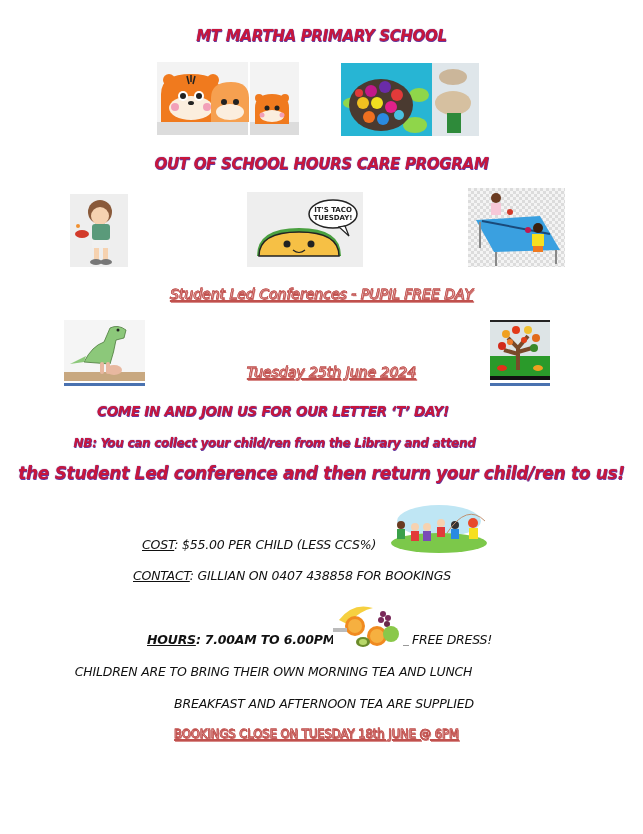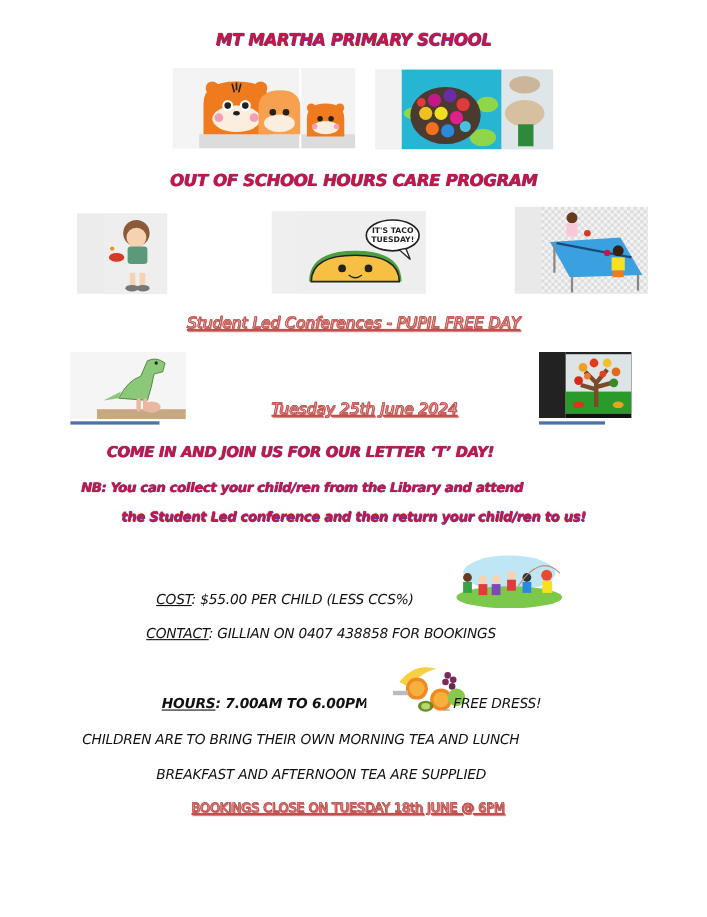--- a/index.html
+++ b/index.html
@@ -19,21 +19,21 @@
       text-decoration: underline; text-decoration-color: #c0504d; text-decoration-thickness: 2px;
       font-family: "DejaVu Sans", "Liberation Sans", sans-serif;
       white-space: nowrap;
     }
     .body-text {
       color: #111111; font-style: italic; font-size: 12.5px;
       font-family: "DejaVu Sans", "Liberation Sans", sans-serif;
       white-space: nowrap; letter-spacing: -0.2px;
     }
     .u { text-decoration: underline; }
-    .pic { position: absolute; overflow: hidden; background: #f2f2f2; padding-left: 24px; }
+    .pic { position: absolute; overflow: hidden; background: #f2f2f2; }
     .pic svg { width: 100%; height: 100%; display: block; }
     .blue-line { position: absolute; height: 3px; background: #4a72b0; }
   </style>
 </head>
 <body>
 
 <div class="abs title-red" style="left:0;width:643px;top:27px;text-align:center;font-size:15px;">MT MARTHA PRIMARY SCHOOL</div>
 
 <div class="pic" style="left:157px;top:62px;width:142px;height:73px;background:#f4f4f4;">
   <svg viewBox="0 0 142 73">
@@ -190,21 +190,21 @@
       <circle cx="34" cy="20" r="3" fill="#e2401a"></circle>
     <ellipse cx="12" cy="48" rx="5" ry="3" fill="#e2301a"></ellipse>
       <ellipse cx="48" cy="48" rx="5" ry="3" fill="#f0a020"></ellipse>
   </svg>
 </div>
 <div class="blue-line" style="left:490px;top:383px;width:60px;"></div>
 
 <div class="abs title-red" style="left:0;width:546px;top:403px;text-align:center;font-size:13.5px;">COME IN AND JOIN US FOR OUR LETTER ‘T’ DAY!</div>
 
 <div class="abs title-red" style="left:0;width:549px;top:436px;text-align:center;font-size:12px;font-weight:bold;">NB: You can collect your child/ren from the Library and attend</div>
-<div class="abs title-red" style="left:0;width:643px;top:463px;text-align:center;font-size:12px;font-weight:bold;">the Student Led conference and then return your child/ren to us!</div>
+<div class="abs title-red" style="left:0;width:643px;top:463px;text-align:center;font-size:17px;font-weight:bold;">the Student Led conference and then return your child/ren to us!</div>
 
 <div class="abs body-text" style="left:142px;top:537px;">
   <span class="u">COST</span><span>: $55.00 PER CHILD (LESS CCS%)</span>
 </div>
 
 <div class="pic" style="left:387px;top:503px;width:103px;height:50px;background:#ffffff;">
   <svg viewBox="0 0 103 50">
     <rect width="103" height="50" fill="#ffffff"></rect>
     <ellipse cx="52" cy="18" rx="42" ry="16" fill="#bfe6f4"></ellipse>
     <ellipse cx="52" cy="40" rx="48" ry="10" fill="#7cc84a"></ellipse>
@@ -248,15 +248,15 @@
     <ellipse cx="30" cy="42" rx="7" ry="5" fill="#6a8a2a"></ellipse>
       <ellipse cx="30" cy="42" rx="4" ry="3" fill="#b8d86a"></ellipse>
     <rect x="0" y="28" width="14" height="4" fill="#bbbbbb"></rect>
   </svg>
 </div>
 <div class="abs" style="left:403px;top:645px;width:6px;height:1px;background:#999;"></div>
 
 <div class="abs body-text" style="left:412px;top:632px;">FREE DRESS!</div>
 
 <div class="abs body-text" style="left:0;width:547px;top:664px;text-align:center;">CHILDREN ARE TO BRING THEIR OWN MORNING TEA AND LUNCH</div>
-<div class="abs body-text" style="left:0;width:584px;top:696px;text-align:center;">BREAKFAST AND AFTERNOON TEA ARE SUPPLIED</div>
+<div class="abs body-text" style="left:0;width:584px;top:696px;text-align:center;padding-left:32px;">BREAKFAST AND AFTERNOON TEA ARE SUPPLIED</div>
 
 <div class="abs outline-red" style="left:0;width:633px;top:727px;text-align:center;font-size:11.5px;font-style:normal;">BOOKINGS CLOSE ON TUESDAY 18th JUNE @ 6PM</div>
 
 </body></html>

